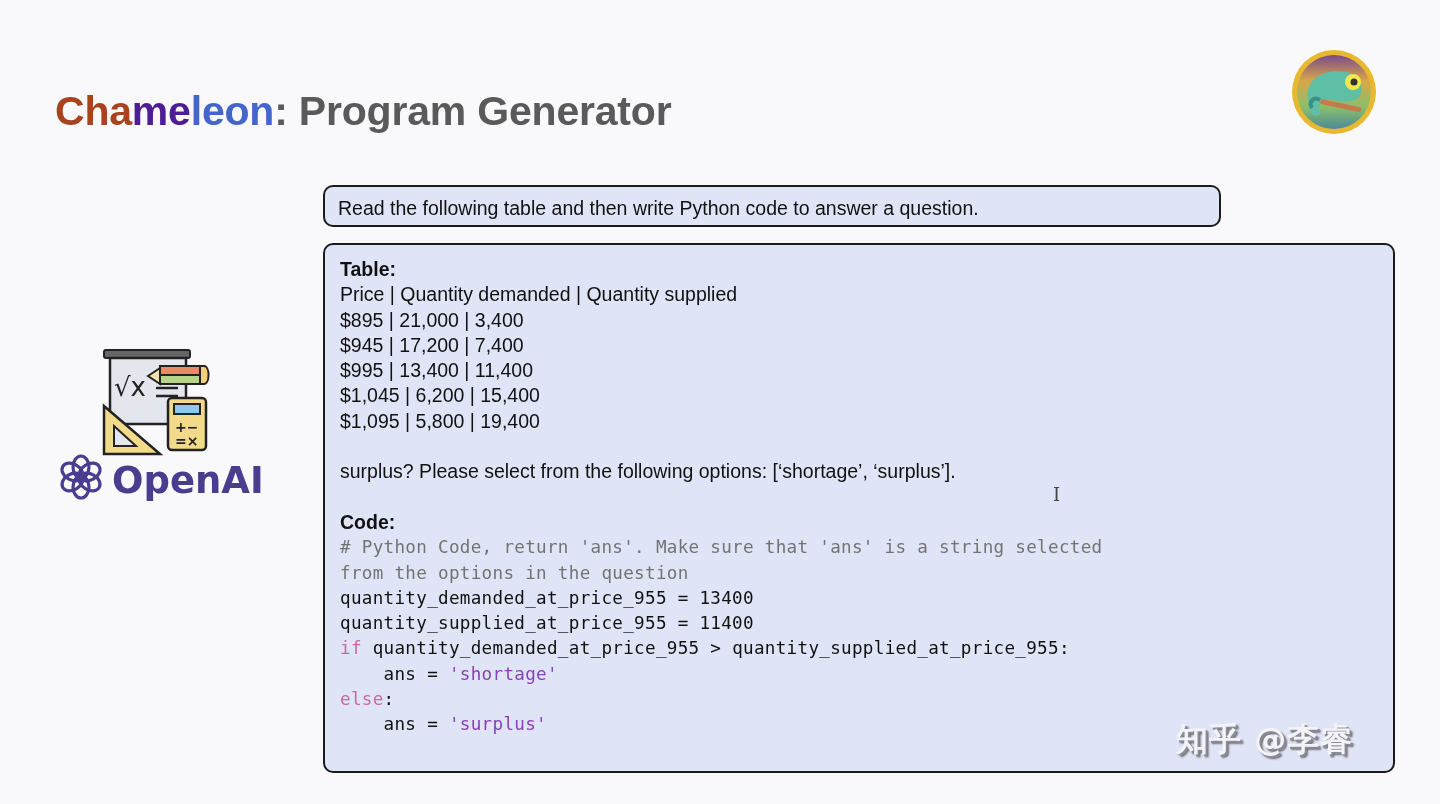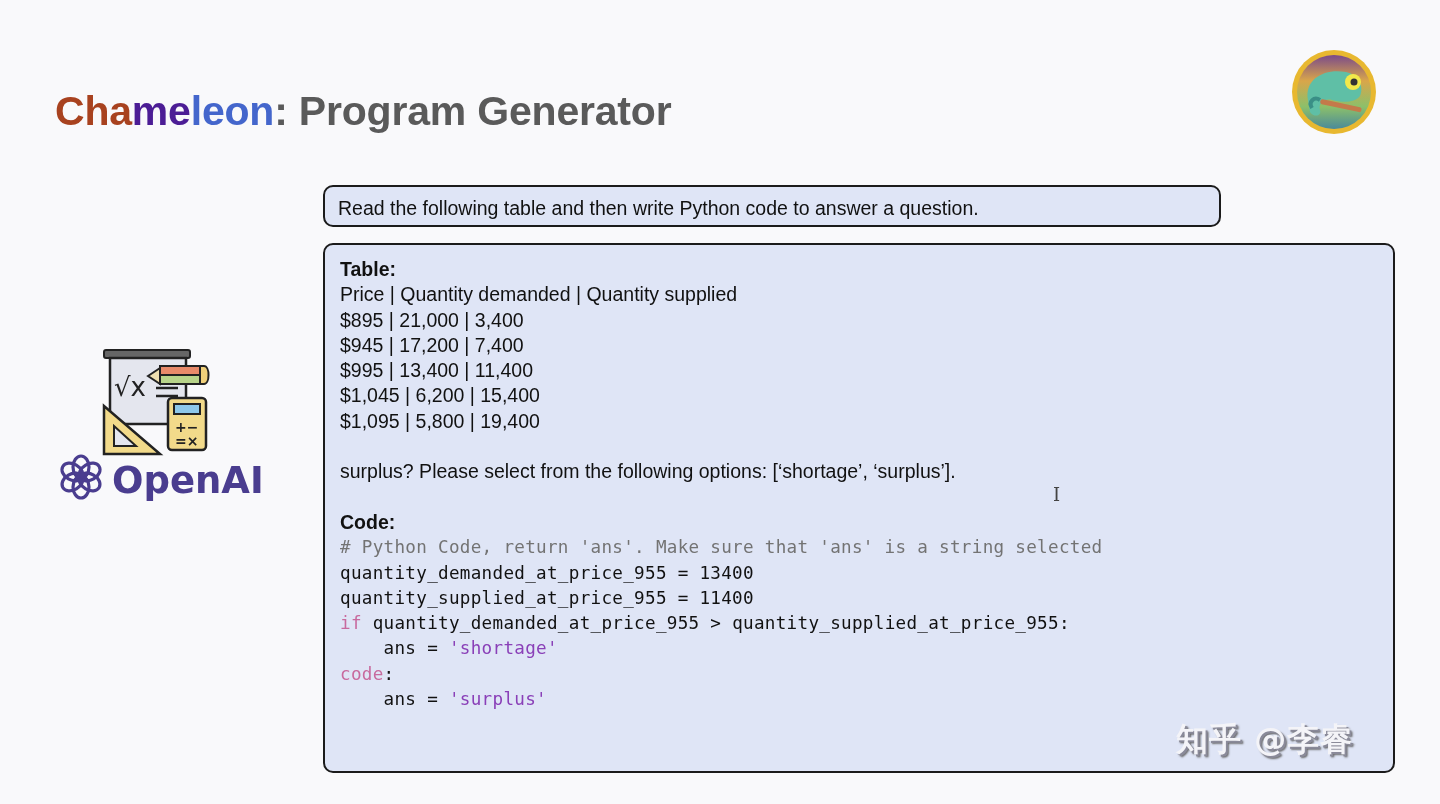--- a/index.html
+++ b/index.html
@@ -131,24 +131,25 @@
     <div class="line">$895 | 21,000 | 3,400</div>
     <div class="line">$945 | 17,200 | 7,400</div>
     <div class="line">$995 | 13,400 | 11,400</div>
     <div class="line">$1,045 | 6,200 | 15,400</div>
     <div class="line">$1,095 | 5,800 | 19,400</div>
     <div class="gap"></div>
     <div class="line">surplus? Please select from the following options: [‘shortage’, ‘surplus’].</div>
     <div class="gap"></div>
     <div class="line bold">Code:</div>
     <div class="line code cm"># Python Code, return 'ans'. Make sure that 'ans' is a string selected</div>
+    <div class="line code cm">from the options in the question</div>
     <div class="line code">quantity_demanded_at_price_955 = 13400</div>
     <div class="line code">quantity_supplied_at_price_955 = 11400</div>
     <div class="line code"><span class="kw">if</span><span style="white-space:pre"> quantity_demanded_at_price_955 &gt; quantity_supplied_at_price_955:</span></div>
     <div class="line code" style="white-space:pre"><span>    ans = </span><span class="st">'shortage'</span></div>
-    <div class="line code"><span class="kw">code</span><span>:</span></div>
+    <div class="line code"><span class="kw">else</span><span>:</span></div>
     <div class="line code" style="white-space:pre"><span>    ans = </span><span class="st">'surplus'</span></div>
   </div>
 </div>
 
 <div class="ibeam">I</div>
 
 <div class="watermark">知乎 @李睿</div>
 
 </body></html>

